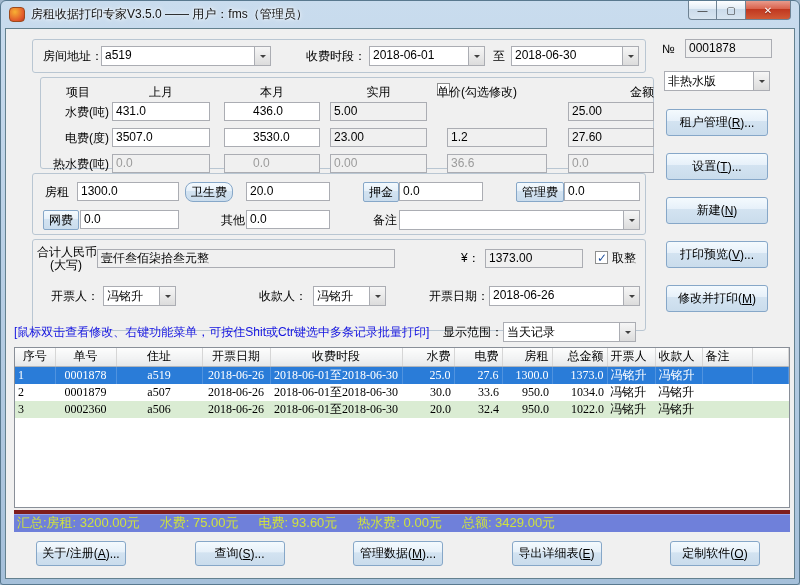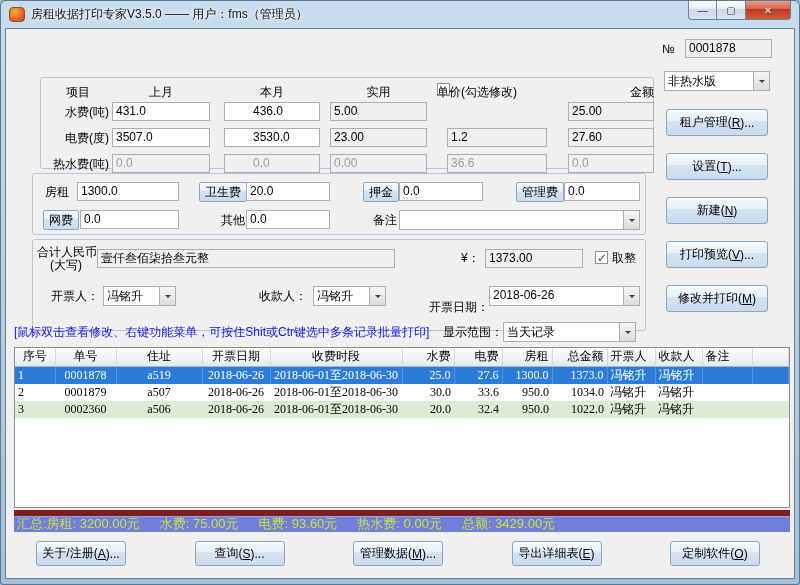--- a/index.html
+++ b/index.html
@@ -72,21 +72,21 @@
   .lv { position:absolute; background:#fff; border:1px solid #898F98; overflow:hidden; }
   .lv table { border-collapse:collapse; table-layout:fixed; }
   .lv th { height:18px; font-weight:normal; font-size:12px; padding:0 3px; white-space:nowrap; overflow:hidden;
     background:linear-gradient(#FDFDFD,#F1F2F3 60%,#E5E7E9); border-right:1px solid #D6D6D6;
     border-bottom:1px solid #B0B6BC; }
   .lv td { height:17px; font-size:12px; padding:0 3px; white-space:nowrap; overflow:hidden; }
   .lv tr.selected td { background:#2A7CD8; color:#fff; border-right:1px solid #5093DF; }
   .lv tr.green td { background:#DAECD3; }
   .al { text-align:left; } .ac { text-align:center; } .ar { text-align:right; }
 
-  .summary { position:absolute; height:22px; background:#6F80DA; border-top:6px solid #7f1d1d;
+  .summary { position:absolute; height:22px; background:#6F80DA; border-top:4px solid #7f1d1d;
     box-shadow:inset 0 1px 0 #96A2E8; color:#CFE13F; display:flex; align-items:center;
     gap:20px; padding:0 3px; font-size:13px; white-space:nowrap; }
 
   .footer { position:absolute; left:30px; right:34px; top:512px; height:25px;
     display:flex; justify-content:space-between; }
   .footer .btn7 { width:90px; height:25px; }
 
   .side-btns { position:absolute; left:660px; top:80px; width:102px;
     display:flex; flex-direction:column; gap:17px; }
   .side-btns .btn7 { height:27px; }
@@ -109,20 +109,43 @@
     <div class="win-btn max">
         <span>▢</span>
       </div>
     <div class="win-btn close">
         <span>✕</span>
       </div>
   </div>
 
   <div class="client">
 
+    <div class="group" style="left:26px; top:10px; width:614px; height:34px;">
+      <span class="lbl" style="left:10px; top:7px;">房间地址：</span>
+      <div class="combo" style="left:68px; top:6px; width:170px;">
+        <span class="val">a519</span>
+        <span class="cbtn">
+            <span class="arrow"></span>
+          </span>
+      </div>
+      <span class="lbl" style="left:273px; top:7px;">收费时段：</span>
+      <div class="combo" style="left:336px; top:6px; width:116px;">
+        <span class="val">2018-06-01</span>
+        <span class="cbtn">
+            <span class="arrow"></span>
+          </span>
+      </div>
+      <span class="lbl" style="left:460px; top:7px;">至</span>
+      <div class="combo" style="left:478px; top:6px; width:128px;">
+        <span class="val">2018-06-30</span>
+        <span class="cbtn">
+            <span class="arrow"></span>
+          </span>
+      </div>
+    </div>
 
     <div class="group" style="left:26px; top:48px; width:614px; height:92px;margin-left:8px;">
       <div class="fee-row fee-head" style="top:5px;">
         <span style="left:0; width:62px;">项目</span>
         <span style="left:65px; width:98px;">上月</span>
         <span style="left:177px; width:96px;">本月</span>
         <span style="left:283px; width:97px;">实用</span>
         <span style="left:390px; width:120px; text-align:left;">
             <span class="cb"></span>
             <span>单价(勾选修改)</span>
@@ -150,21 +173,21 @@
           <span class="field f-cur">0.0</span>
           <span class="field ro f-used">0.00</span>
           <span class="field ro f-price">36.6</span>
           <span class="field ro f-amt">0.0</span>
         </div>
     </div>
 
     <div class="group" style="left:26px; top:144px; width:614px; height:62px;">
       <span class="lbl" style="left:12px; top:9px;">房租</span>
       <span class="field" style="left:44px; top:8px; width:102px;">1300.0</span>
-      <div class="btn7 btn-sm" style="left:166px; top:8px;">卫生费</div>
+      <div class="btn7 btn-sm" style="left:152px; top:8px;border-radius:8px;">卫生费</div>
       <span class="field" style="left:213px; top:8px; width:84px;">20.0</span>
       <div class="btn7 btn-sm" style="left:330px; top:8px;">押金</div>
       <span class="field" style="left:366px; top:8px; width:84px;">0.0</span>
       <div class="btn7 btn-sm" style="left:483px; top:8px;">管理费</div>
       <span class="field" style="left:531px; top:8px; width:76px;">0.0</span>
 
       <div class="btn7 btn-sm" style="left:10px; top:36px;">网费</div>
       <span class="field" style="left:47px; top:36px; width:99px;">0.0</span>
       <span class="lbl" style="left:188px; top:37px;">其他</span>
       <span class="field" style="left:213px; top:36px; width:84px;">0.0</span>
@@ -194,21 +217,21 @@
             <span class="arrow"></span>
           </span>
       </div>
       <span class="lbl" style="left:226px; top:47px;">收款人：</span>
       <div class="combo" style="left:280px; top:46px; width:73px;">
         <span class="val">冯铭升</span>
         <span class="cbtn">
             <span class="arrow"></span>
           </span>
       </div>
-      <span class="lbl" style="left:396px; top:47px;margin-top:11px;">开票日期：</span>
+      <span class="lbl" style="left:396px; top:47px;">开票日期：</span>
       <div class="combo" style="left:456px; top:46px; width:151px;">
         <span class="val">2018-06-26</span>
         <span class="cbtn">
             <span class="arrow"></span>
           </span>
       </div>
     </div>
 
     <span class="lbl hint" style="left:8px; top:294px;">[鼠标双击查看修改、右键功能菜单，可按住Shit或Ctr键选中多条记录批量打印]</span>
     <span class="lbl" style="left:437px; top:294px;">显示范围：</span>

